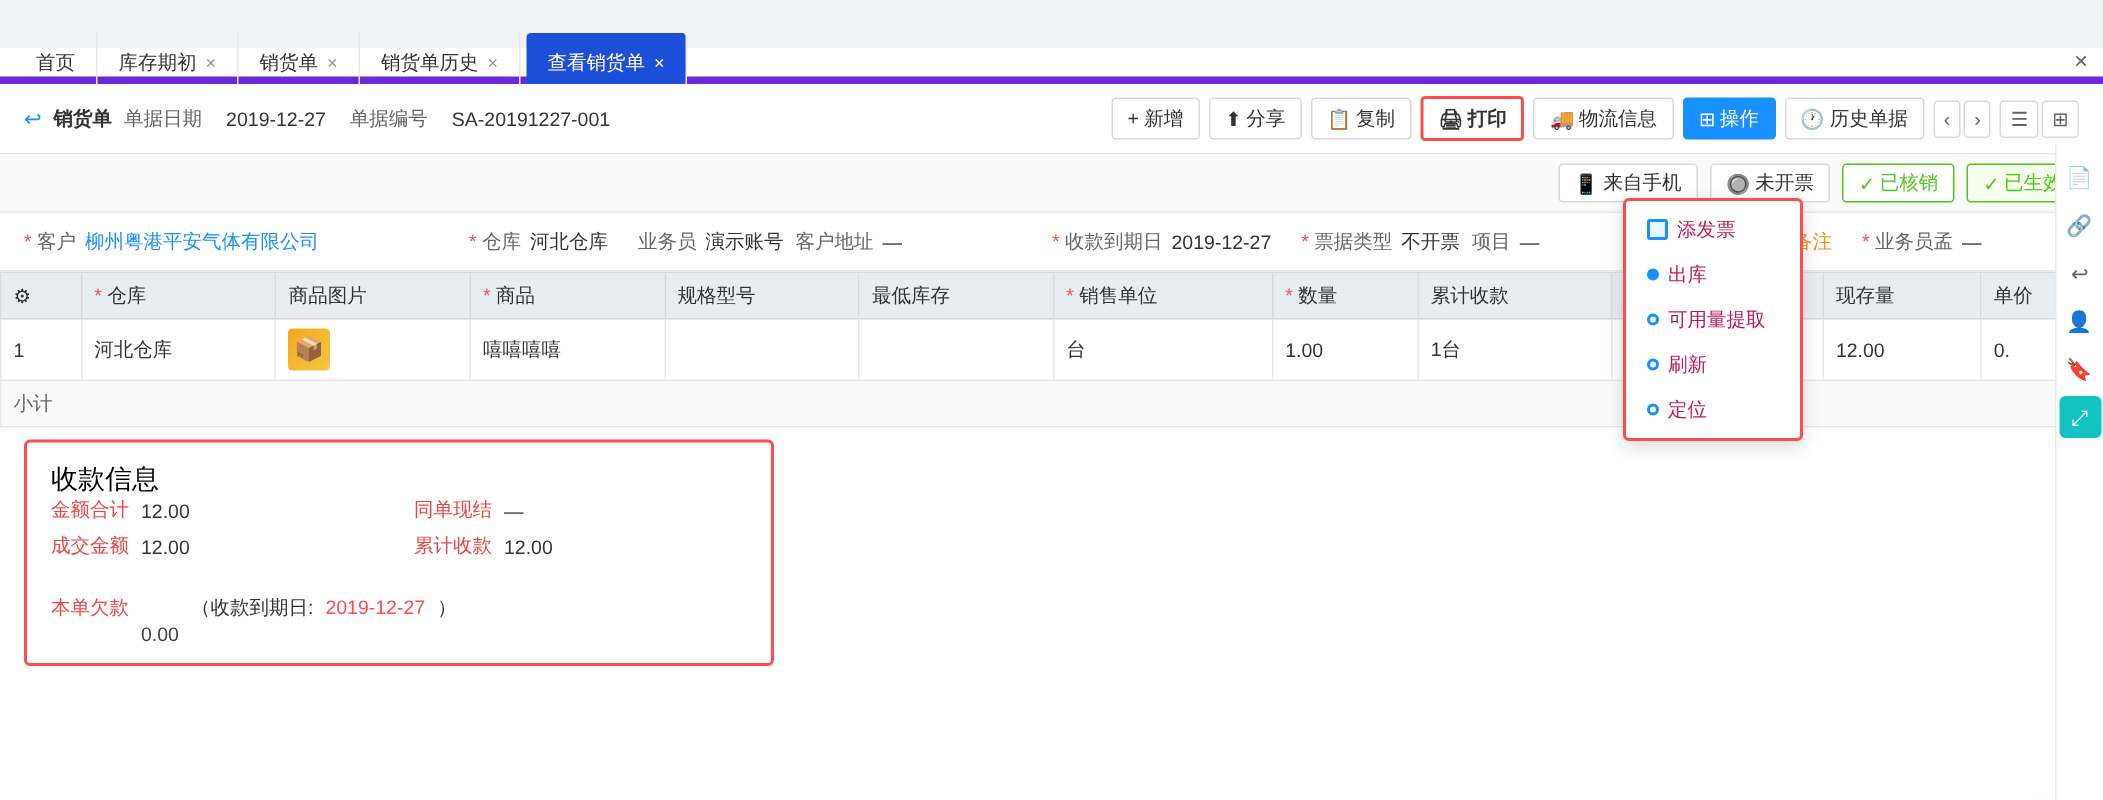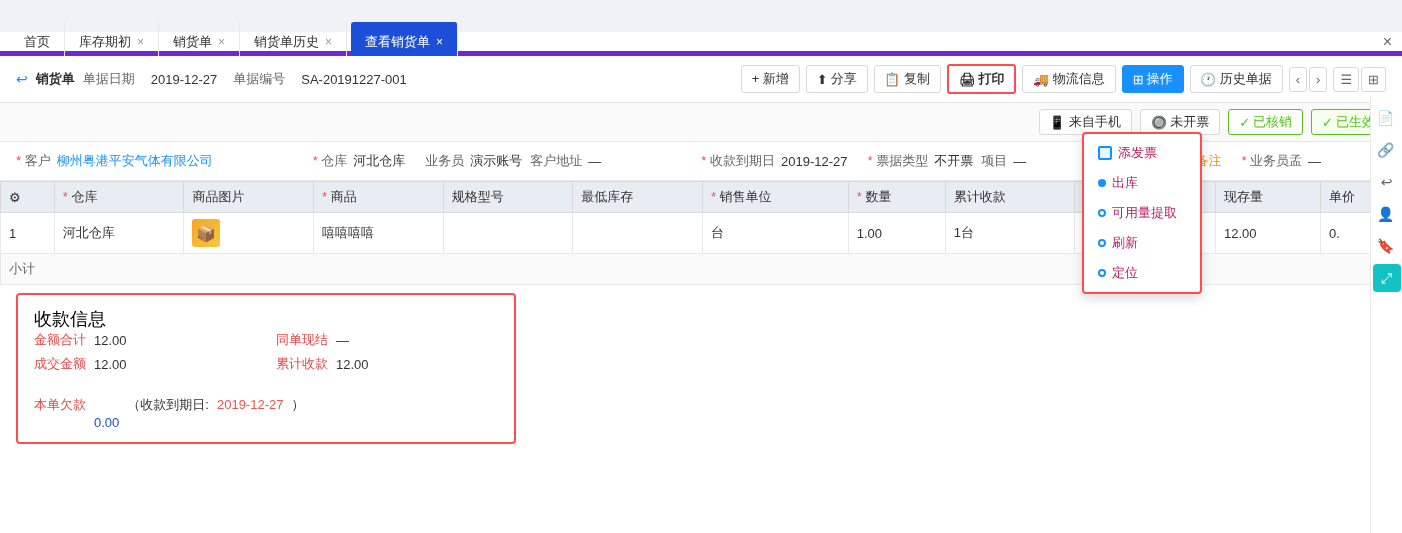--- a/index.html
+++ b/index.html
@@ -148,21 +148,21 @@
       padding: 12px 16px;
       margin: 8px 16px;
       background: #fff;
       max-width: 500px;
     }
     .payment-title { font-weight: normal; margin-bottom: 0; font-size: 18px; }
     .payment-grid { display: grid; grid-template-columns: 1fr 1fr; gap: 6px 20px; }
     .payment-row { display: flex; align-items: center; gap: 8px; }
     .payment-label { color: #ef4444; white-space: nowrap; }
     .payment-value { color: #333; }
-    .payment-value.orange { color: #1d4ed8; margin-top: 36px; }
+    .payment-value.orange { color: #404040; margin-top: 36px; }
     .payment-value.date { color: #ff4d4f; }
 
     
     .dropdown-overlay {
       position: absolute;
       top: 76px; right: 200px;
       background: #fff;
       border: 2px solid #ff4d4f;
       border-radius: 4px;
       box-shadow: 0 4px 12px rgba(0,0,0,0.15);

